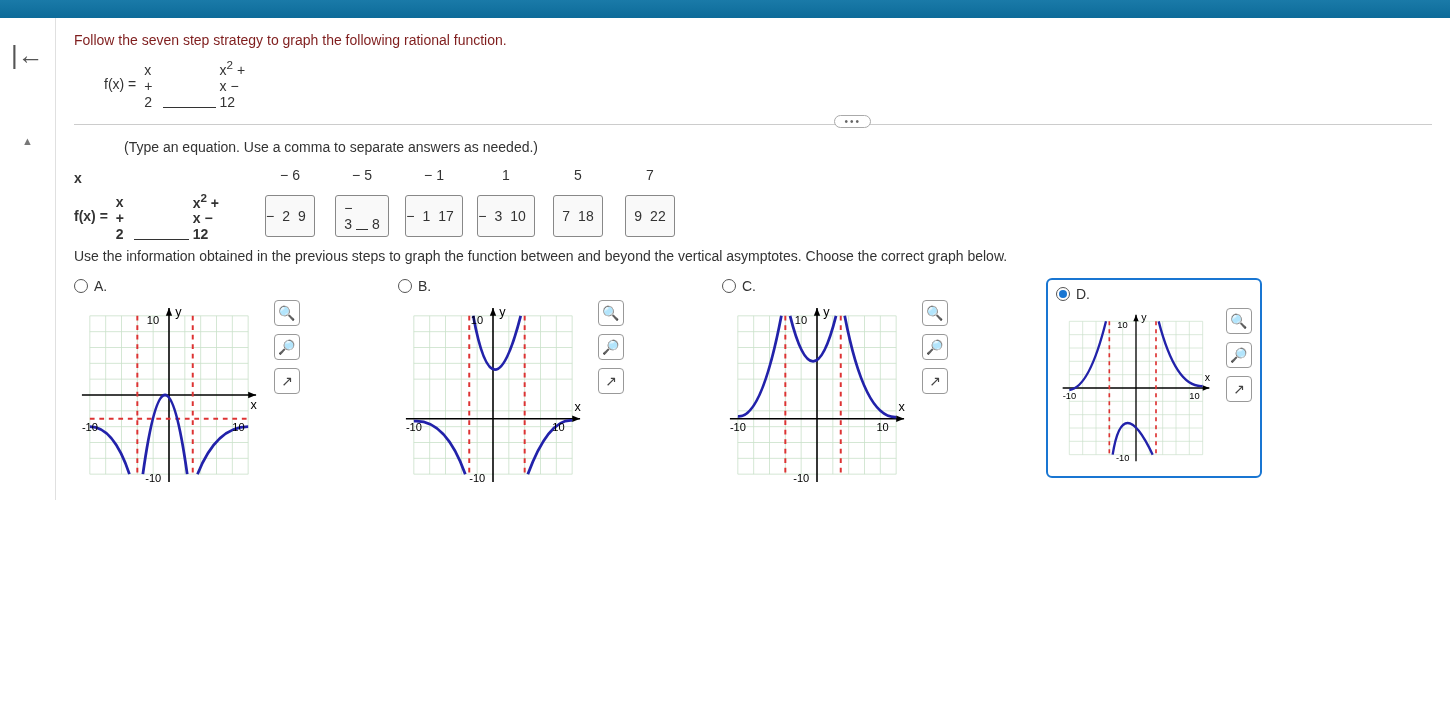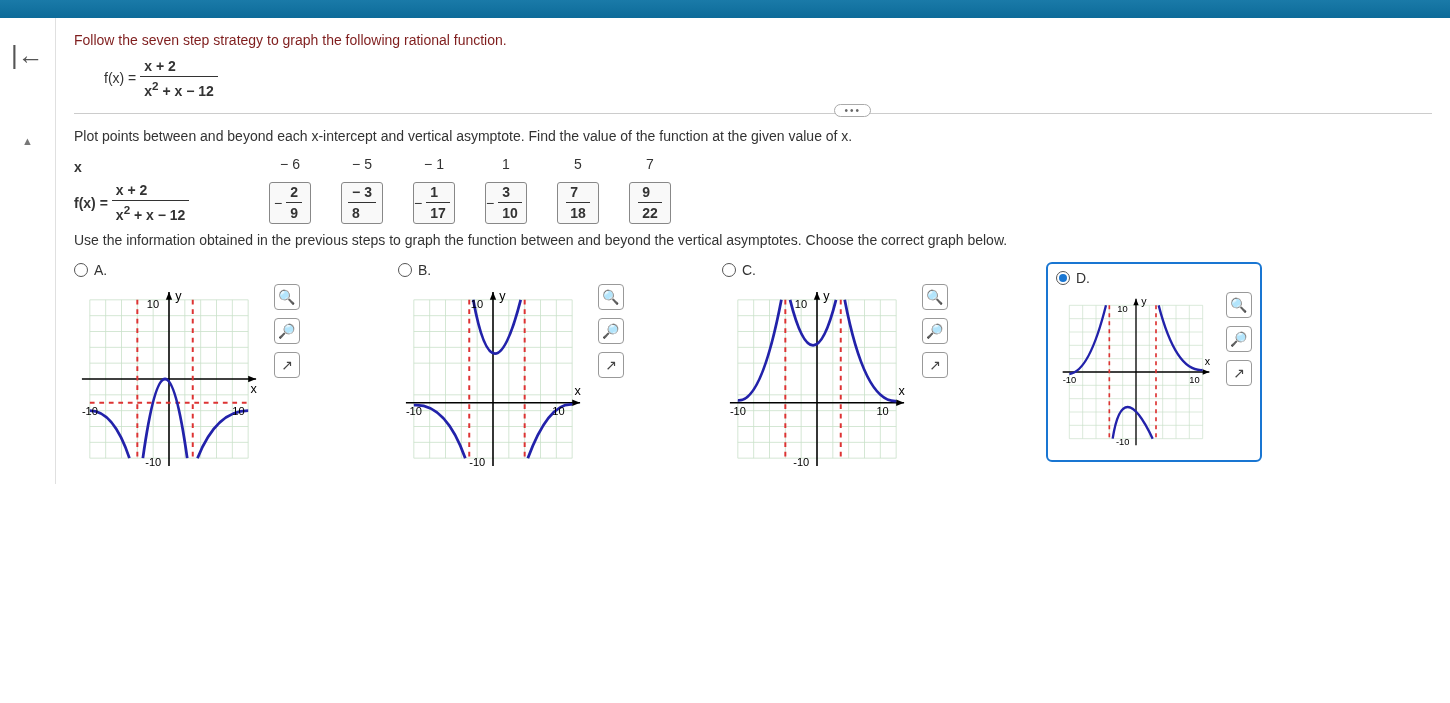--- a/index.html
+++ b/index.html
@@ -40,25 +40,23 @@
   .content {
     flex: 1;
     padding: 14px 18px 10px 18px;
     position: relative;
   }
   .instr { color: #7f1d1d; margin-bottom: 10px; }
   .formula-block { margin-left: 30px; margin-bottom: 14px; }
   .formula-row { display: flex; align-items: center; }
   .frac {
     display: inline-flex;
-    flex-direction: column;
-    align-items: flex-start;
+    align-items: flex-end;
     vertical-align: middle;
     margin: 0 4px;
-    font-weight: bold;
   }
   .frac .num, .frac .den { padding: 0 4px; }
   .frac .bar {
     width: 100%;
     border-top: 1px solid #333;
     margin: 2px 0;
   }
   .divider {
     border: none;
     border-top: 1px solid #ccc;
@@ -168,23 +166,23 @@
           </span>
         </span>
       </div>
     </div>
 
     <div style="position:relative;">
       <hr class="divider">
       <span class="ellipsis-pill">•••</span>
     </div>
 
-
-
-    <div class="section-text">Plot points between and beyond each x-intercept and vertical asymptote. Find the value of the function at the given value of x.</div>
+    <div class="hint">(Type an equation. Use a comma to separate answers as needed.)</div>
+
+
 
     <div class="data-table">
       <div class="row headers">
         <div class="hdr-cell">
             <b>x</b>
           </div>
         <div class="vcell">− 6</div>
         <div class="vcell">− 5</div>
         <div class="vcell">− 1</div>
         <div class="vcell">1</div>

